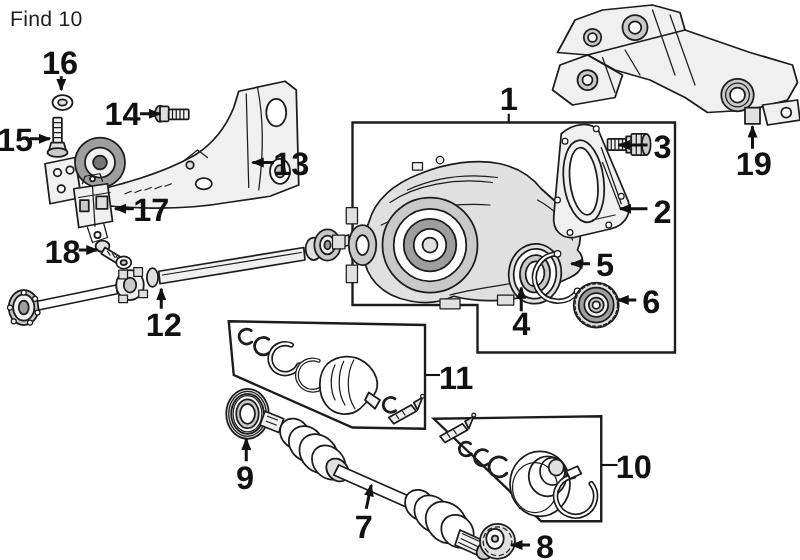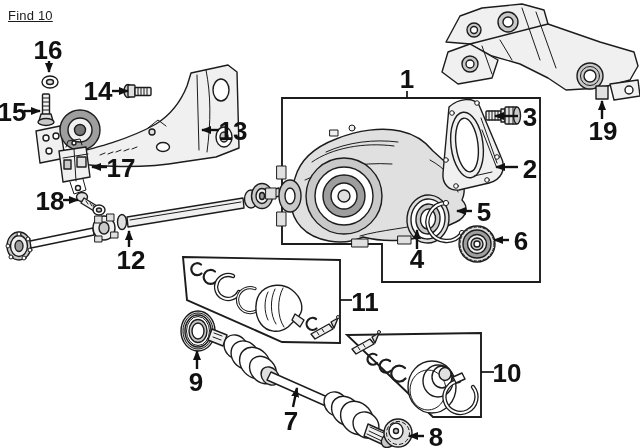--- a/index.html
+++ b/index.html
@@ -1,22 +1,22 @@
 <!DOCTYPE html>
 <html><head>
 <meta charset="utf-8">
 <style>
   html,body{margin:0;padding:0;background:#fff;}
   .stage{
     position:relative;width:640px;height:448px;overflow:hidden;
     background:#ffffff;font-family:"Liberation Sans", sans-serif;
   }
   .find-label{
-    position:absolute;left:8px;top:8px;font-size:13px;line-height:15px;
-    color:#1c1c1c;letter-spacing:.2px;text-decoration:underline;
+    position:absolute;left:8px;top:8px;font-size:17px;line-height:15px;
+    color:#1c1c1c;letter-spacing:.2px;
   }
   svg{position:absolute;left:0;top:0;}
   
   .s{stroke:#1c1c1c;stroke-width:1.4;fill:none;stroke-linejoin:round;stroke-linecap:round;}
   .s2{stroke:#1c1c1c;stroke-width:1;fill:none;stroke-linejoin:round;stroke-linecap:round;}
   .fw{fill:#ffffff;}
   .f0{fill:#f0f0f0;}
   .f1{fill:#e0e0e0;}
   .f2{fill:#c9c9c9;}
   .f3{fill:#9e9e9e;}

